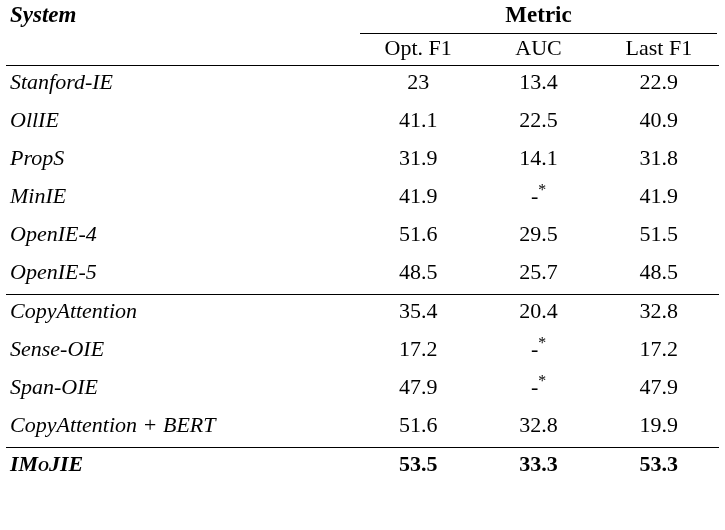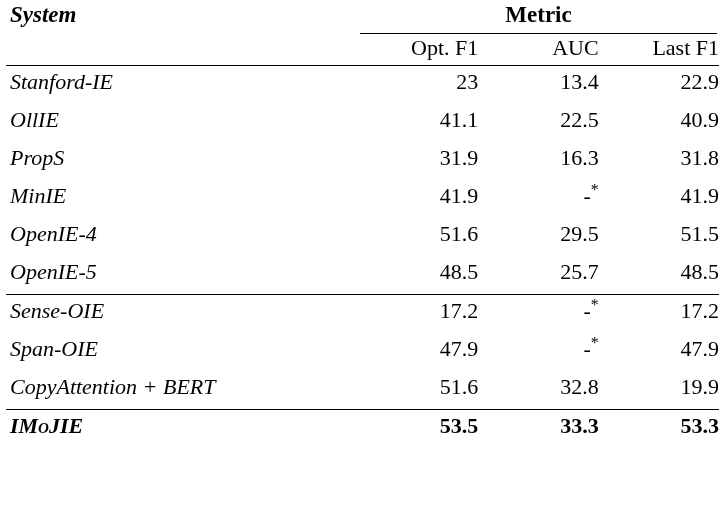--- a/index.html
+++ b/index.html
@@ -32,21 +32,21 @@
     vertical-align: baseline;
   }
   .col-system {
     width: 350px;
     text-align: left;
     padding-left: 4px !important;
     font-style: italic;
   }
   .col-num {
     width: 121px;
-    text-align: right;
+    text-align: center;
   }
   .hdr-system {
     font-weight: bold;
     font-size: 23px;
     padding-top: 2px !important;
     padding-bottom: 4px !important;
   }
   .hdr-metric {
     font-weight: bold;
     font-size: 23px;
@@ -135,21 +135,21 @@
       </tr>
       <tr>
         <td class="col-system">OllIE</td>
         <td class="col-num">41.1</td>
         <td class="col-num">22.5</td>
         <td class="col-num">40.9</td>
       </tr>
       <tr>
         <td class="col-system">PropS</td>
         <td class="col-num">31.9</td>
-        <td class="col-num">16.3</td>
+        <td class="col-num">14.1</td>
         <td class="col-num">31.8</td>
       </tr>
       <tr>
         <td class="col-system">MinIE</td>
         <td class="col-num">41.9</td>
         <td class="col-num">-<sup class="star">*</sup></td>
         <td class="col-num">41.9</td>
       </tr>
       <tr>
         <td class="col-system">OpenIE-4</td>
@@ -168,20 +168,26 @@
     <tbody>
       <tr class="rule-row">
         <td colspan="4">
             <div class="rule"></div>
           </td>
       </tr>
     </tbody>
 
     <tbody class="body-group">
       <tr>
+        <td class="col-system">CopyAttention</td>
+        <td class="col-num">35.4</td>
+        <td class="col-num">20.4</td>
+        <td class="col-num">32.8</td>
+      </tr>
+      <tr>
         <td class="col-system">Sense-OIE</td>
         <td class="col-num">17.2</td>
         <td class="col-num">-<sup class="star">*</sup></td>
         <td class="col-num">17.2</td>
       </tr>
       <tr>
         <td class="col-system">Span-OIE</td>
         <td class="col-num">47.9</td>
         <td class="col-num">-<sup class="star">*</sup></td>
         <td class="col-num">47.9</td>

